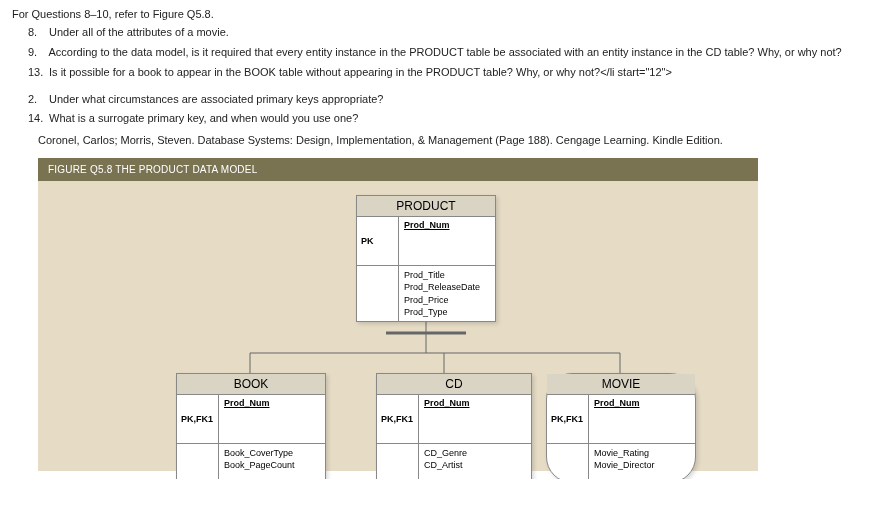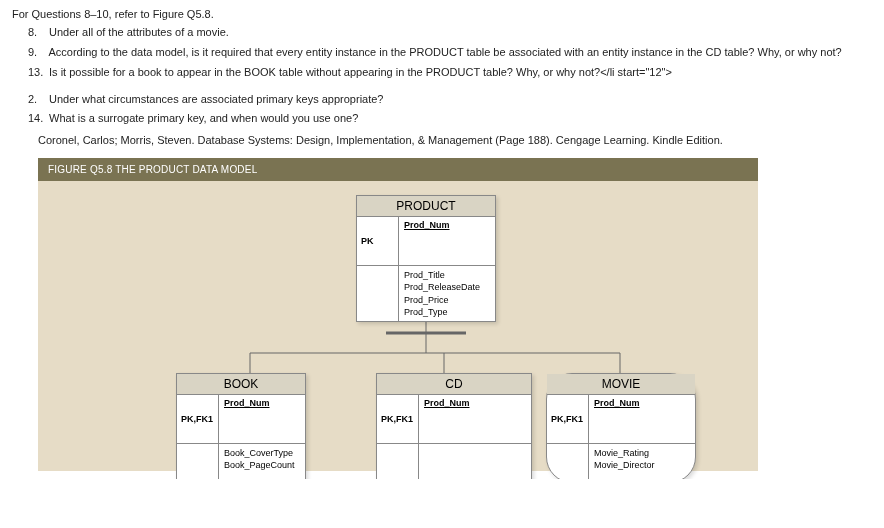--- a/index.html
+++ b/index.html
@@ -63,21 +63,21 @@
       font-weight: bold;
     }
     .attr-col {
       flex: 1;
       padding: 3px 5px;
       font-size: 9px;
     }
     .attr-line { line-height: 1.35; }
     .pk-label { text-decoration: underline; font-weight: bold; }
     .product-entity { left: 318px; top: 14px; width: 140px; }
-    .book-entity { left: 138px; top: 192px; width: 130px; }
+    .book-entity { left: 138px; top: 192px; width: 150px; }
     .cd-entity { left: 338px; top: 192px; width: 156px; }
     .movie-entity { left: 508px; top: 192px; width: 150px; border-radius: 26px; }
     svg.connectors { position: absolute; left: 0; top: 0; width: 100%; height: 100%; pointer-events: none; }
     .discrim {
       position: absolute;
       font-size: 9px;
       color: #333;
     }
     .d-circle {
       position: absolute;
@@ -168,20 +168,22 @@
     </div>
 
     <div class="entity cd-entity">
       <div class="entity-title">CD</div>
       <div class="entity-row">
         <div class="key-col">PK,FK1</div>
         <div class="attr-col"><span class="pk-label">Prod_Num</span></div>
       </div>
       <div class="entity-row">
         <div class="key-col"></div>
+        <div class="attr-col attr-line" style="white-space:pre-line">CD_Genre
+CD_Artist</div>
       </div>
     </div>
 
     <div class="entity movie-entity">
       <div class="entity-title">MOVIE</div>
       <div class="entity-row">
         <div class="key-col">PK,FK1</div>
         <div class="attr-col"><span class="pk-label">Prod_Num</span></div>
       </div>
       <div class="entity-row">

